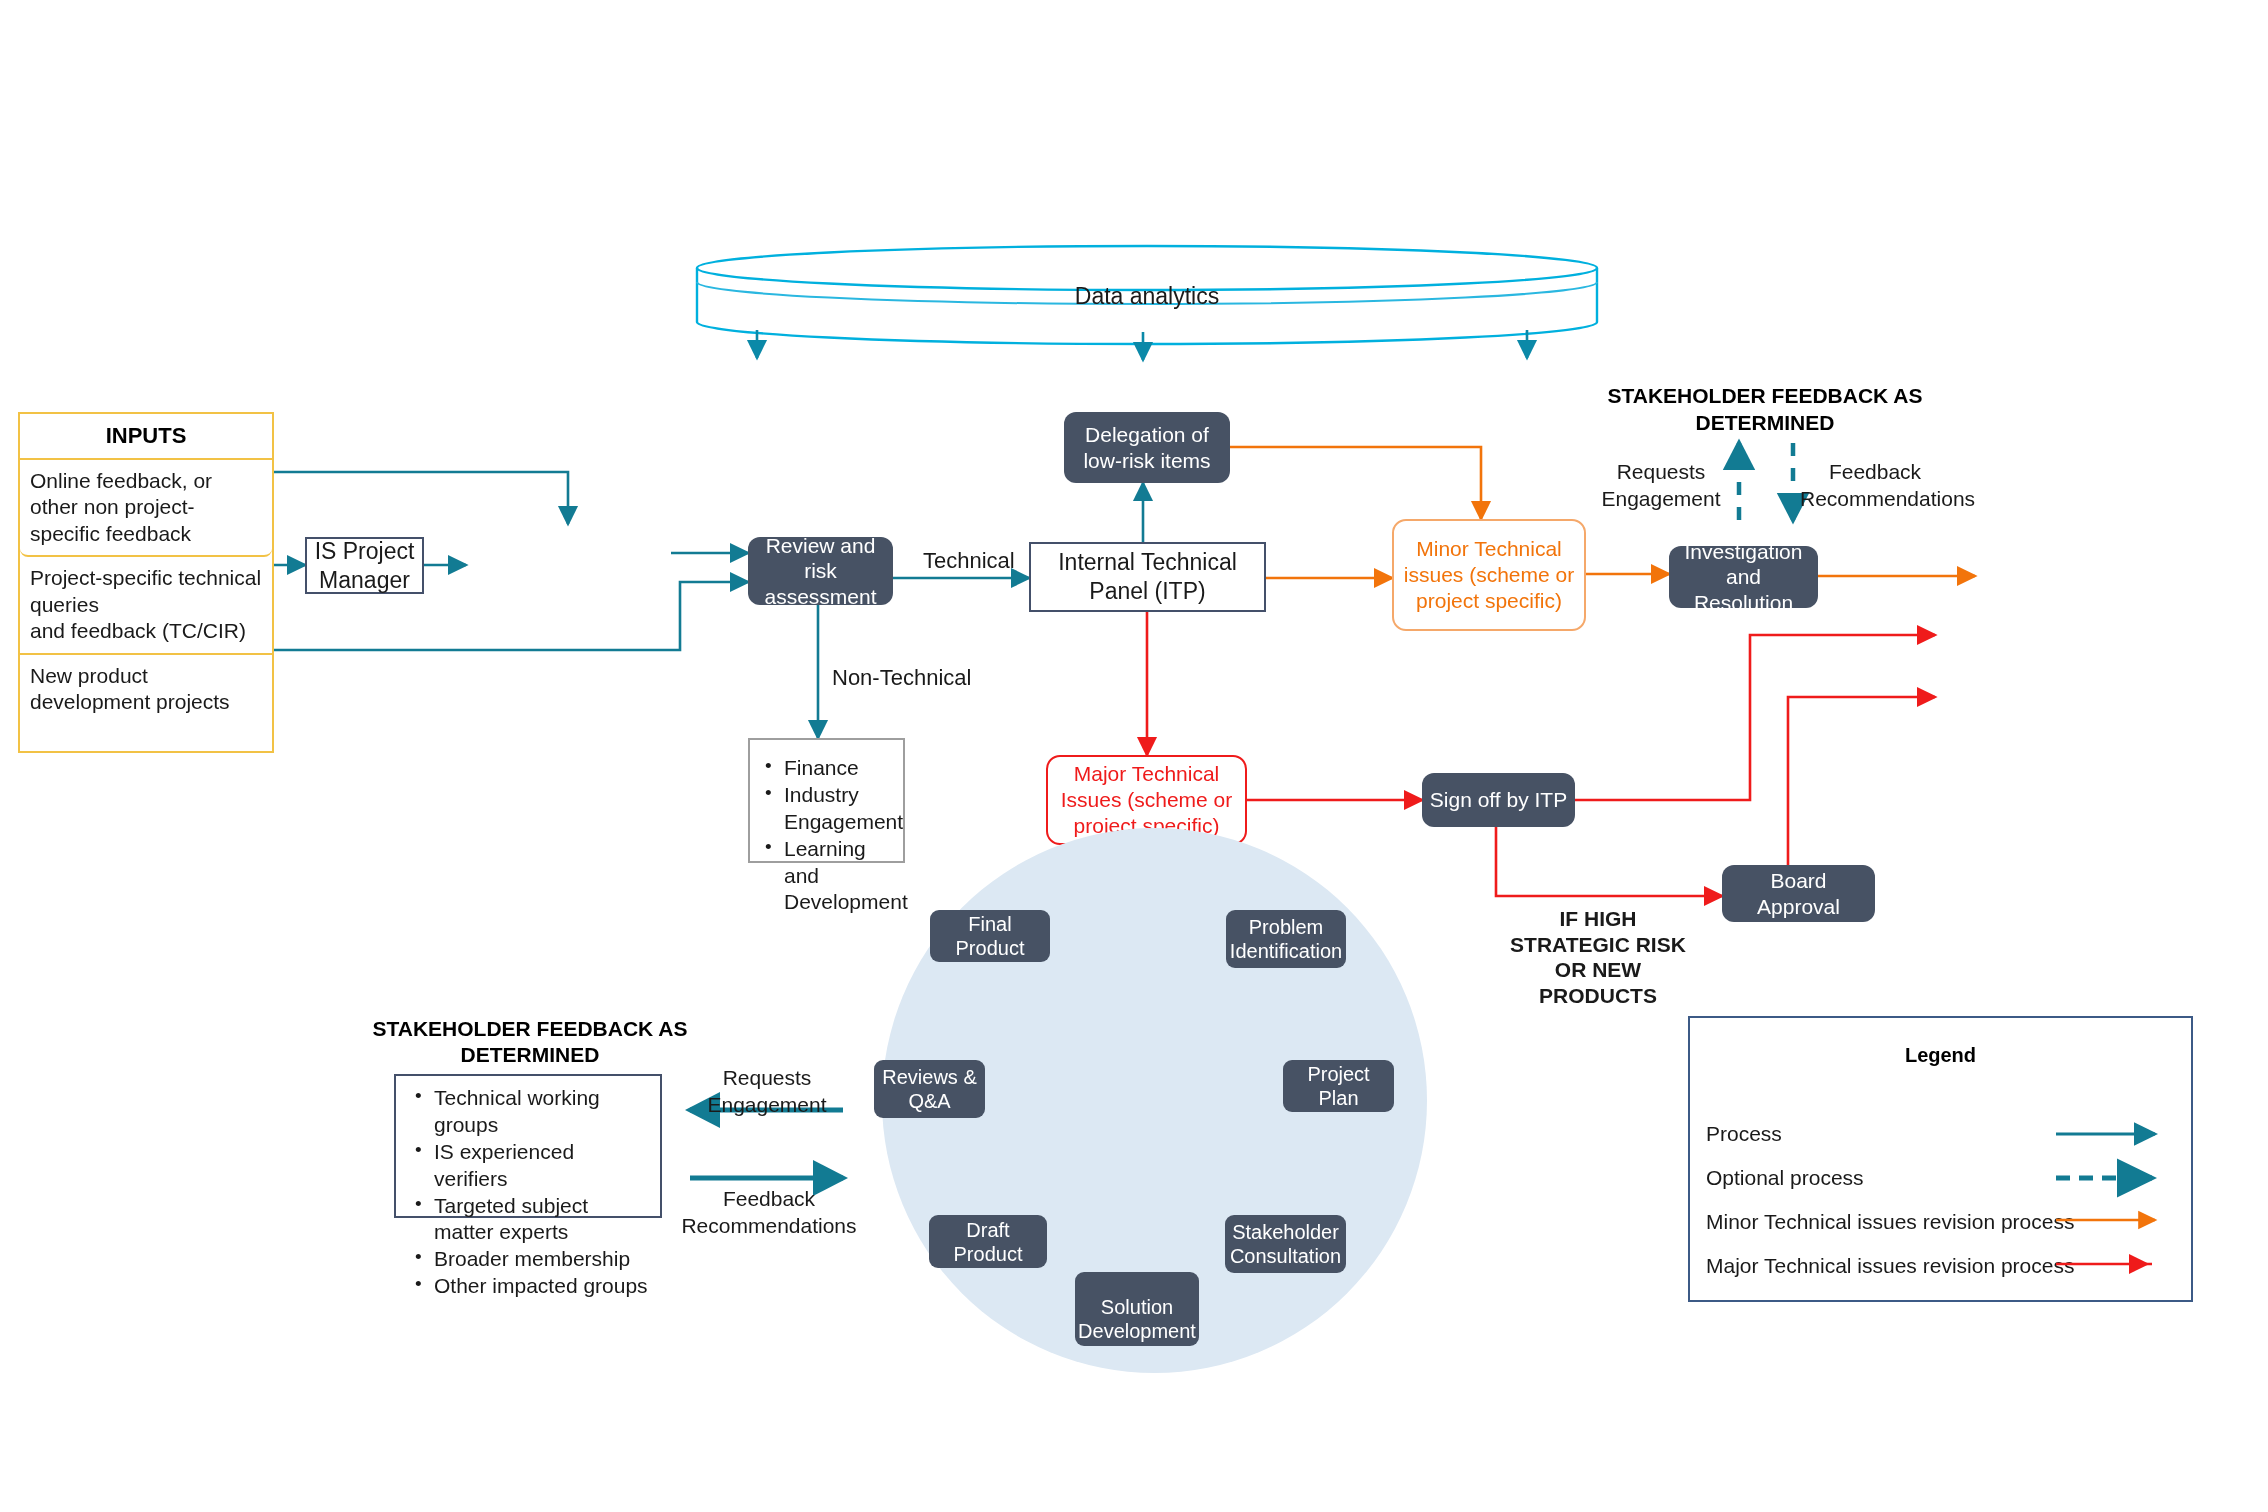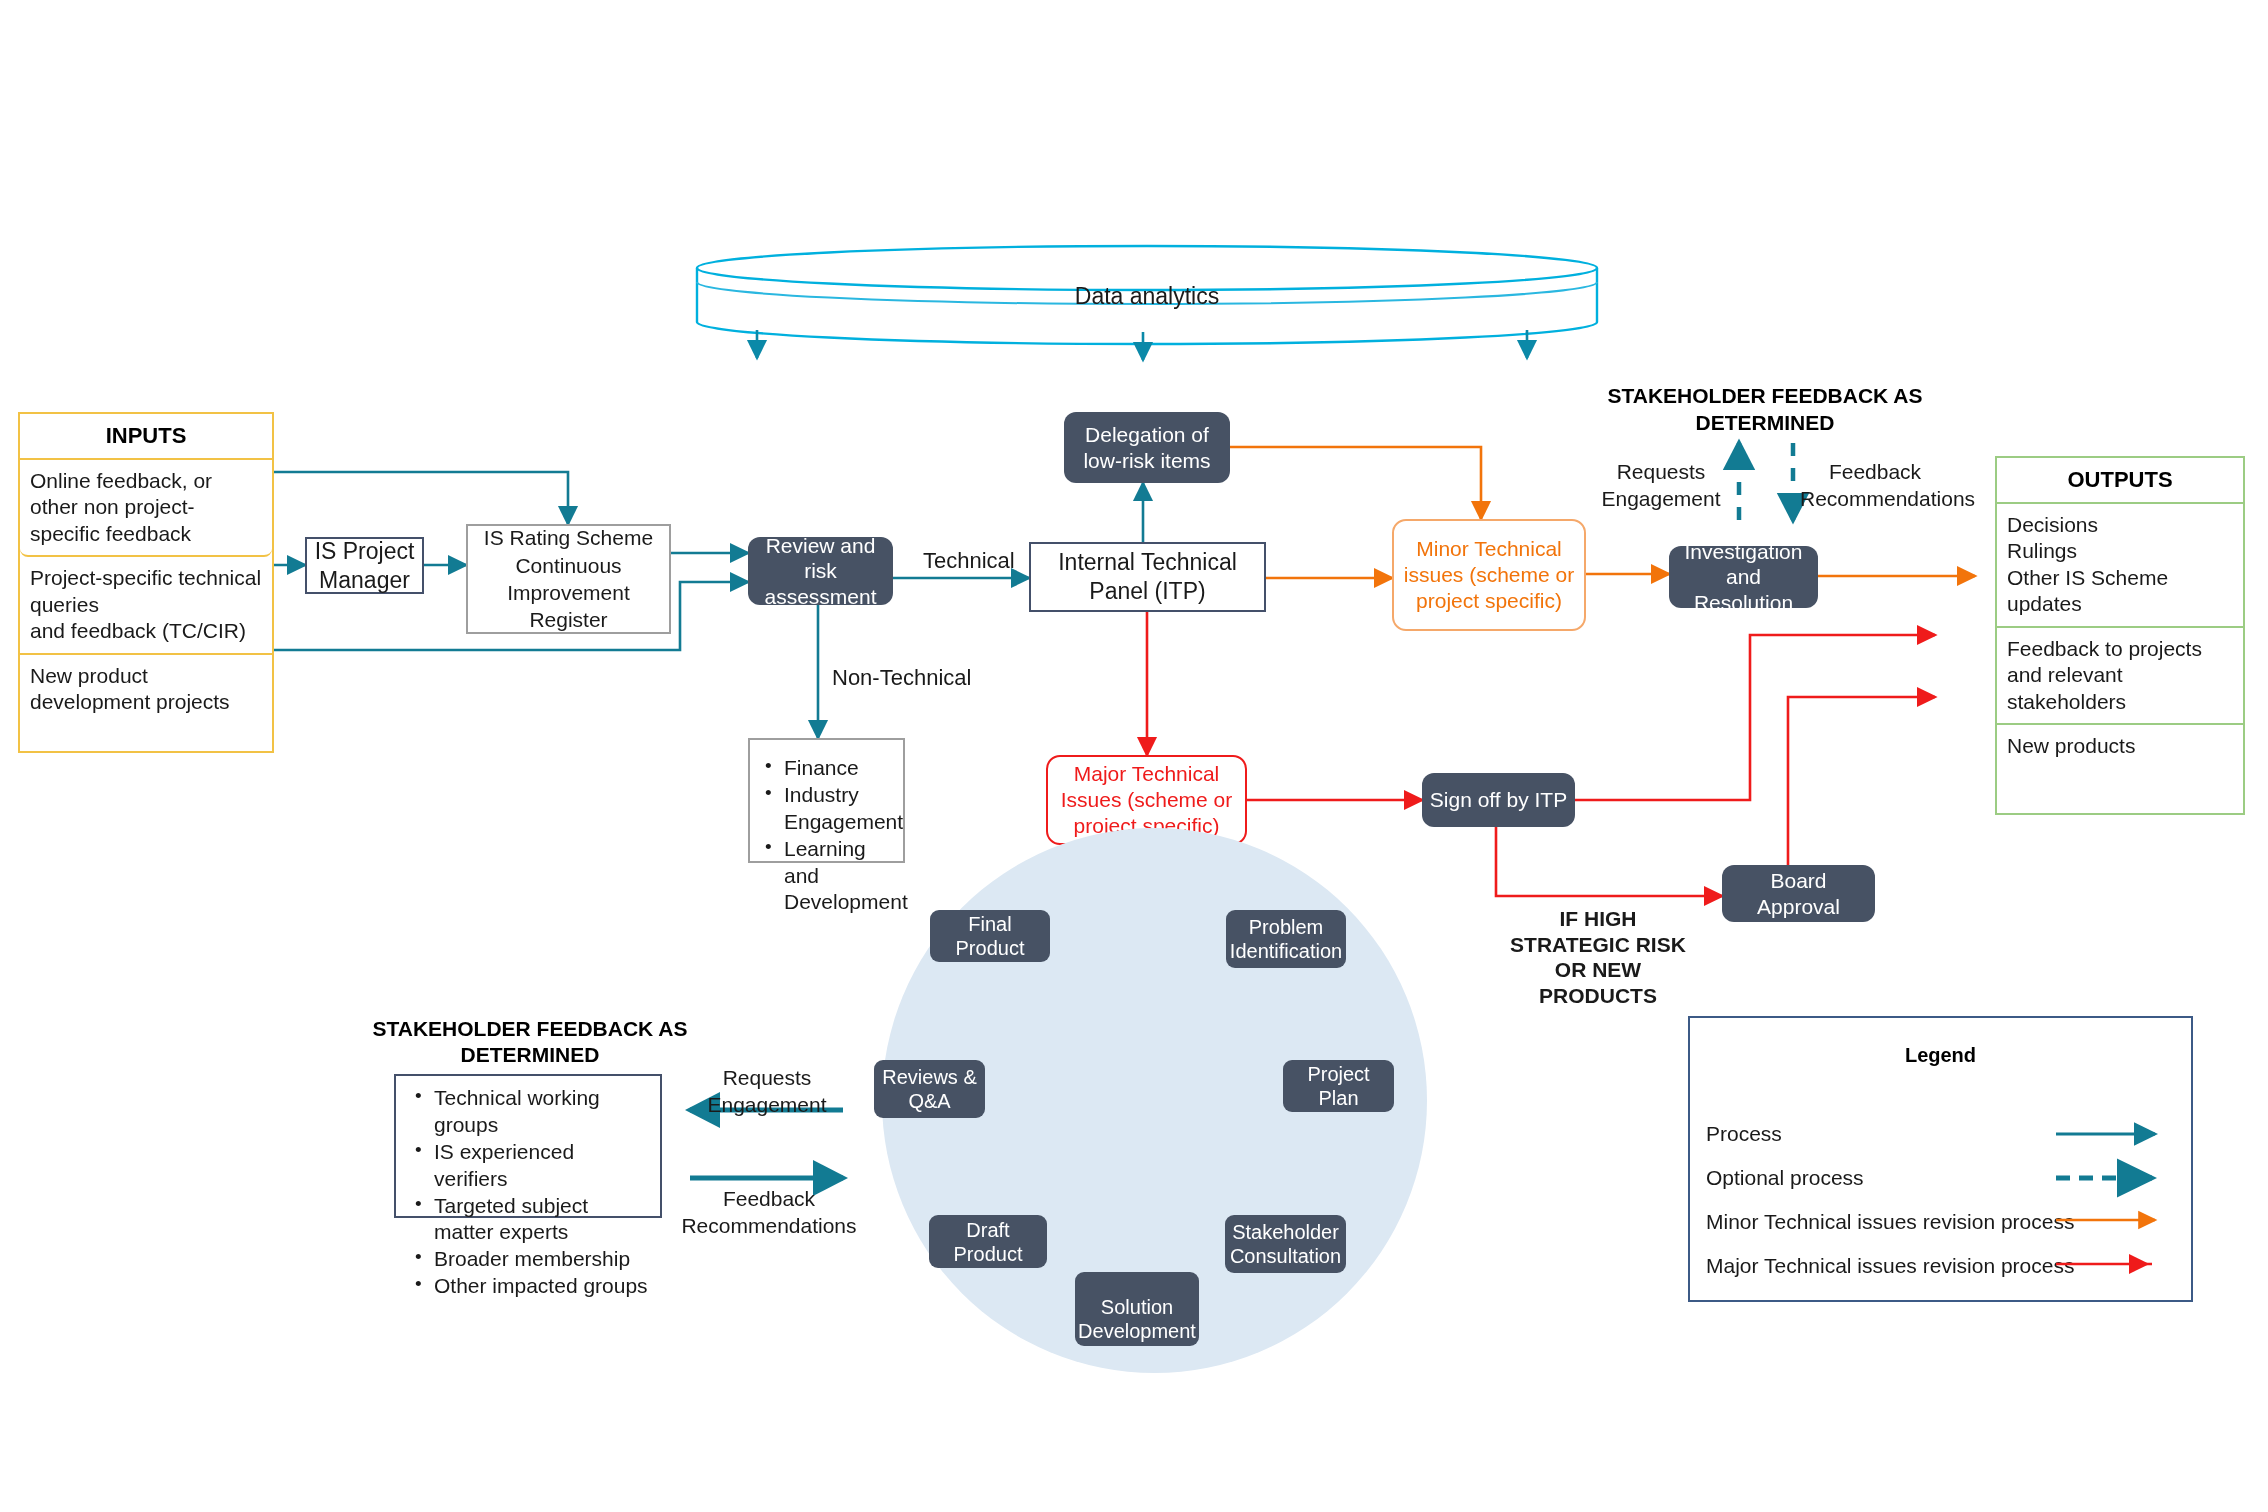--- a/index.html
+++ b/index.html
@@ -209,36 +209,25 @@
   </div>
 
   <div class="panel inputs" style="left:18px; top:412px; width:256px;">
     <div class="hdr">INPUTS</div>
     <div class="cell" style="min-height:96px;border-radius:8px;">Online feedback, or other non project-specific feedback</div>
     <div class="cell" style="min-height:96px;white-space:pre-line;">Project-specific technical queries
 and feedback (TC/CIR)</div>
     <div class="cell" style="min-height:96px;">New product development projects</div>
   </div>
 
-  <div class="panel outputs" style="left:1995px; top:456px; width:250px;">
-    <div class="hdr">OUTPUTS</div>
-    <div class="cell" style="min-height:88px;white-space:pre-line;">Decisions
-Rulings
-Other IS Scheme updates</div>
-    <div class="cell" style="min-height:88px;">Feedback to projects and relevant stakeholders</div>
-    <div class="cell" style="min-height:88px;">New products</div>
-  </div>
 
   <div class="node plain-box" style="left:305px; top:537px; width:119px; height:57px;">
     <span>IS Project Manager</span>
   </div>
 
-  <div class="node grey-box" style="left:466px; top:524px; width:205px; height:110px;">
-    <span>IS Rating Scheme Continuous Improvement Register</span>
-  </div>
 
   <div class="node dark" style="left:748px; top:537px; width:145px; height:68px;">
     <span>Review and risk assessment</span>
   </div>
 
   <div class="grey-box" style="position:absolute; left:748px; top:738px; width:157px; height:125px; padding:15px 6px 6px 10px;">
     <ul class="blist">
       <li>Finance</li>
       <li>Industry Engagement</li>
       <li>Learning and Development</li>

